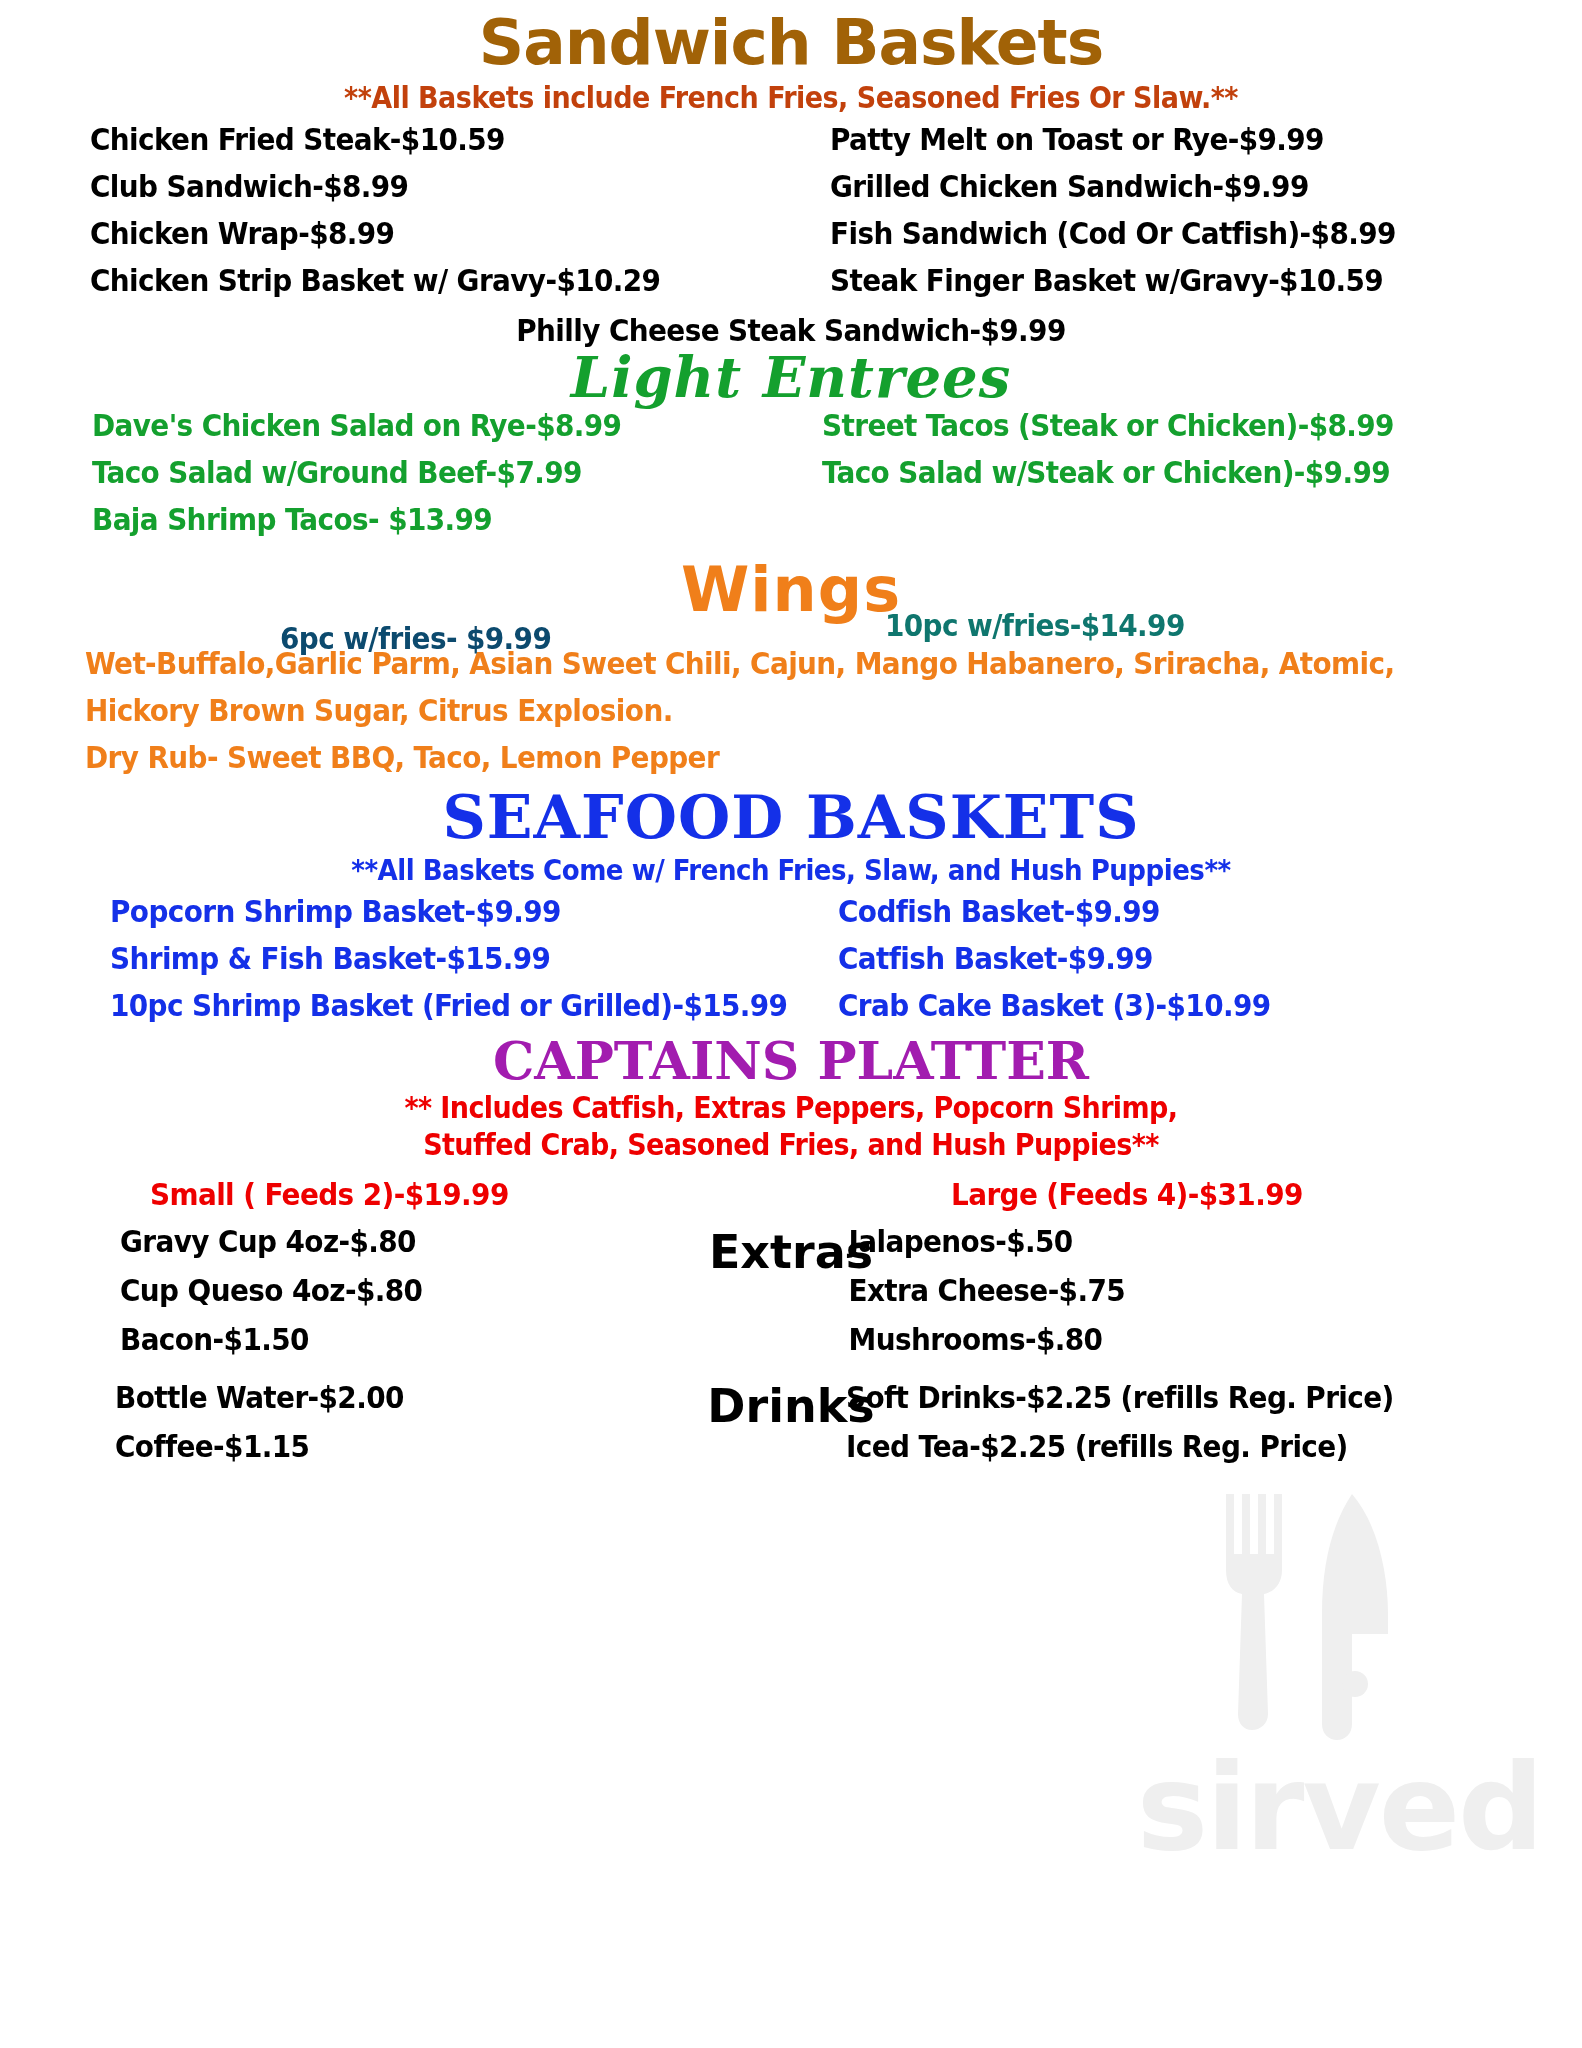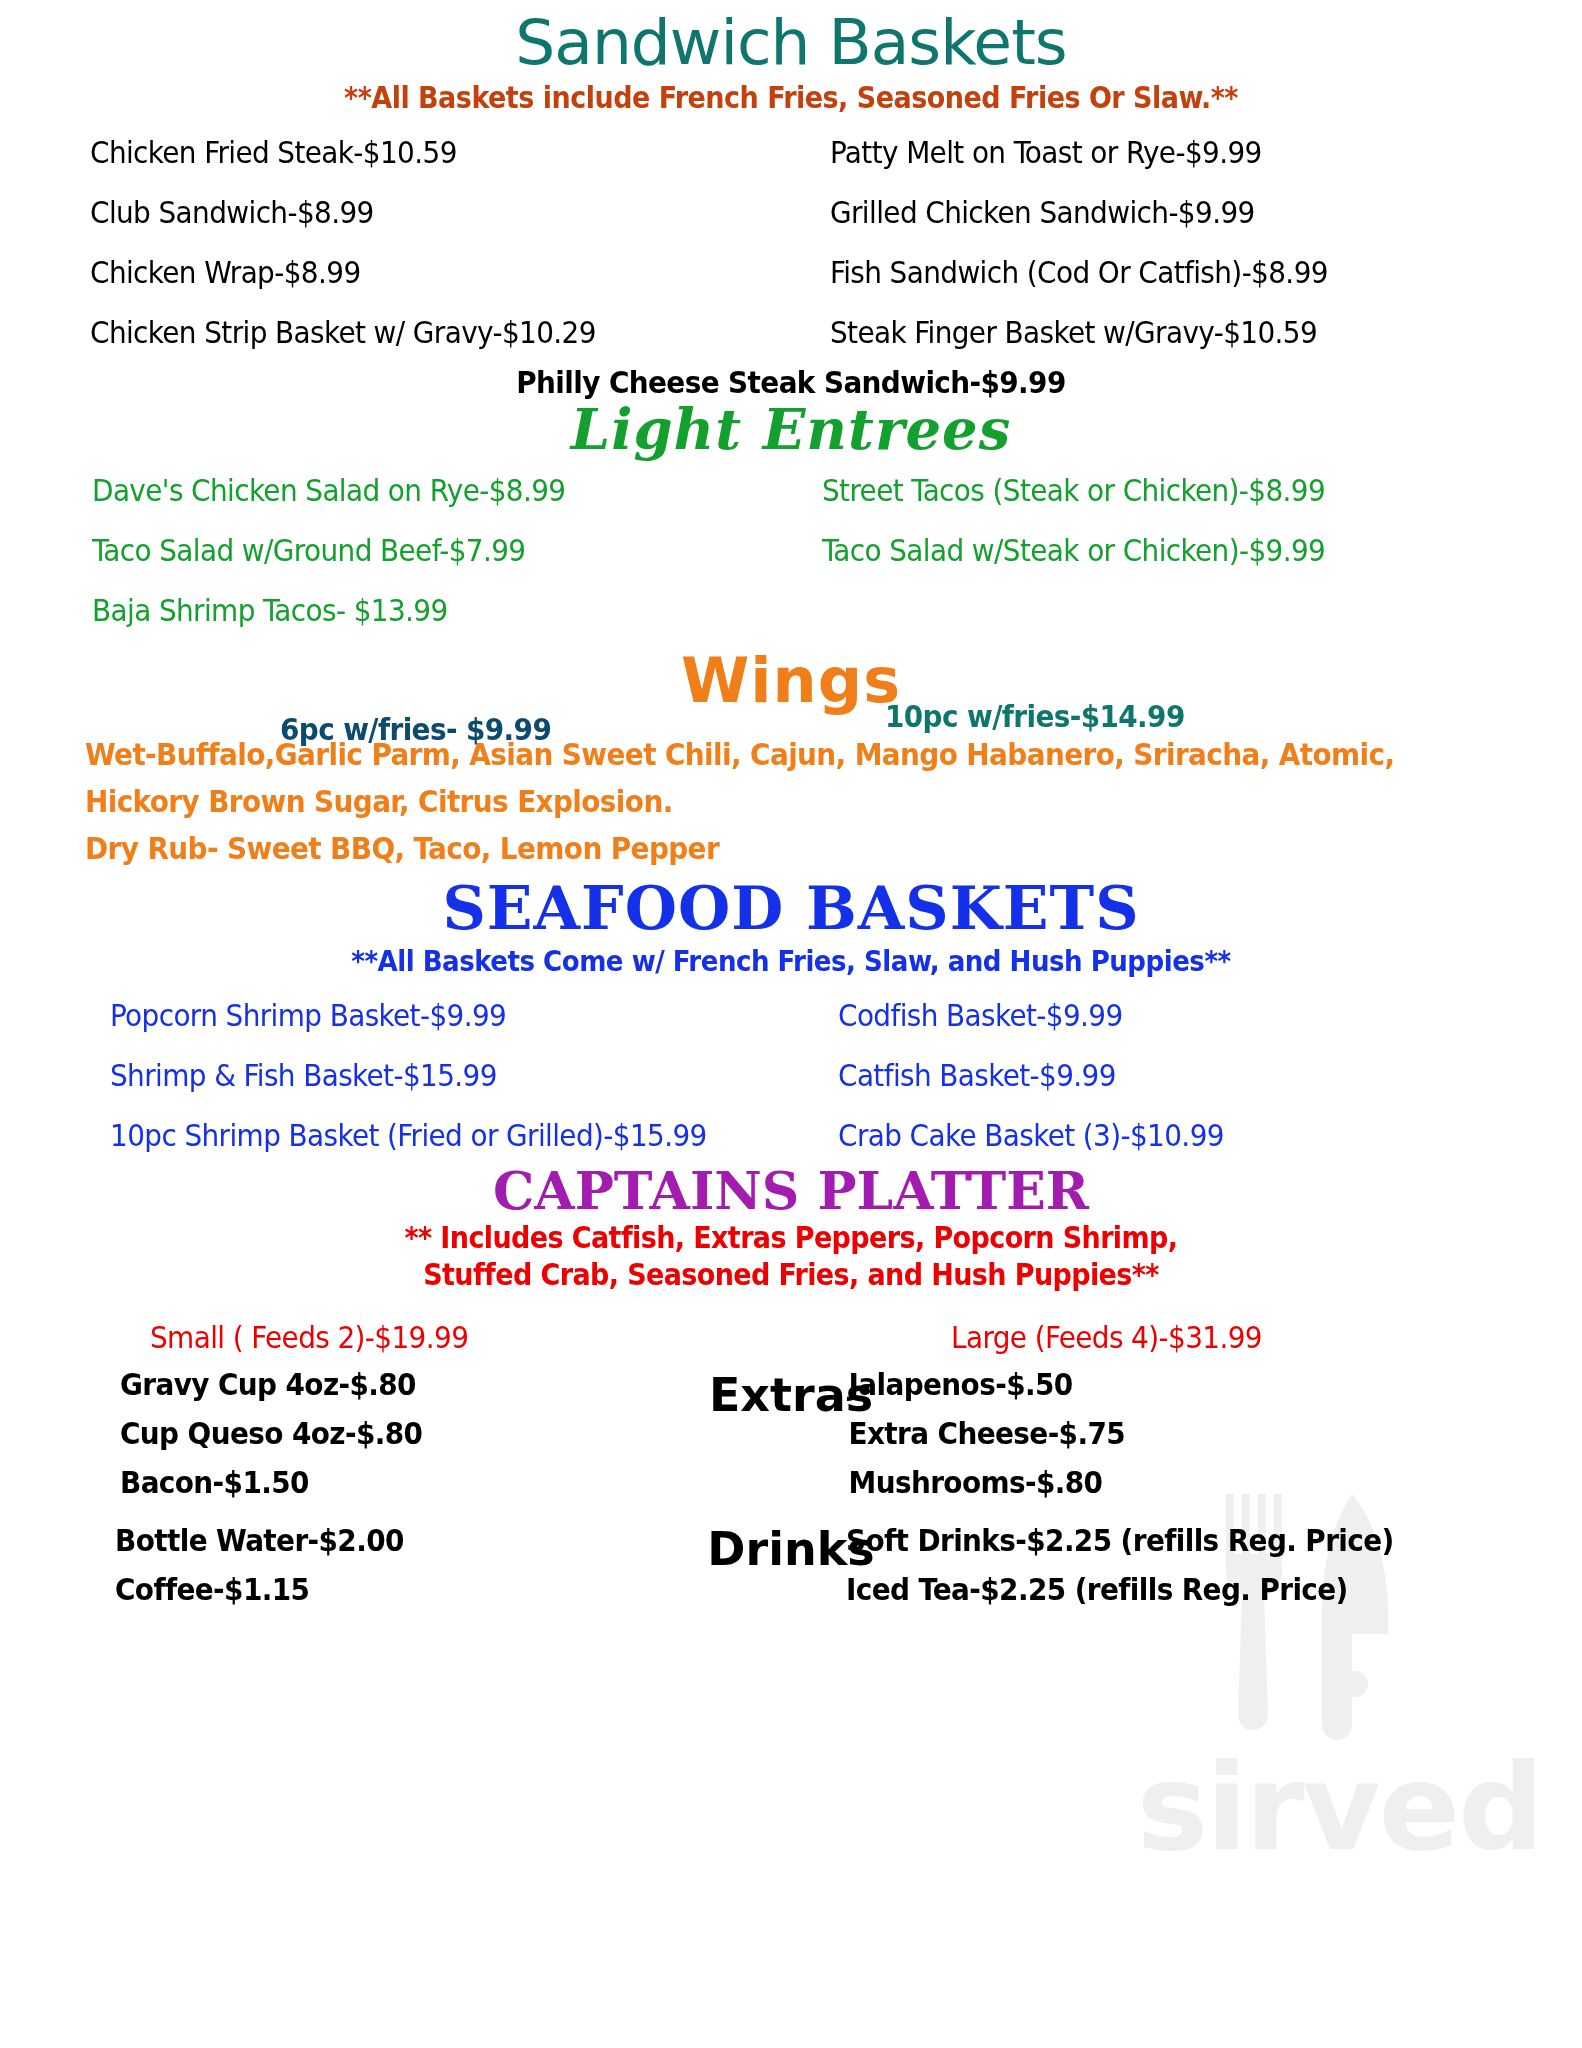--- a/index.html
+++ b/index.html
@@ -54,23 +54,23 @@
 
   
   h1.sec-title {
     margin: 0;
     text-align: center;
     line-height: 1.05;
   }
 
   .title-sandwich {
     font-family: "DejaVu Sans", sans-serif;
-    font-weight: normal;
+    font-weight: bold;
     font-size: 63px;
-    color: #0f766e;
+    color: #a16207;
     letter-spacing: -1px;
   }
   .subtitle {
     text-align: center;
     font-family: "DejaVu Sans Condensed", "DejaVu Sans", sans-serif;
     font-weight: bold;
     font-size: 30px;
     color: #c2410c;
     margin: 4px 0 6px 0;
     letter-spacing: -0.5px;
@@ -78,26 +78,25 @@
 
   
   .row {
     display: flex;
     width: 100%;
     margin-bottom: 11px;
   }
   .row .col {
     flex: 1 1 50%;
     font-family: "DejaVu Sans Condensed", "DejaVu Sans", sans-serif;
-    font-weight: normal;
+    font-weight: bold;
     font-size: 31px;
     color: #000;
     letter-spacing: -0.6px;
     white-space: nowrap;
-    margin-top: 13px;
   }
   .row .col.left  { text-align: left;  padding-left: 60px; }
   .row .col.right { text-align: left;  padding-left: 18px; }
   .center-line {
     text-align: center;
     font-family: "DejaVu Sans Condensed", "DejaVu Sans", sans-serif;
     font-weight: bold;
     font-size: 31px;
     color: #000;
     letter-spacing: -0.6px;

